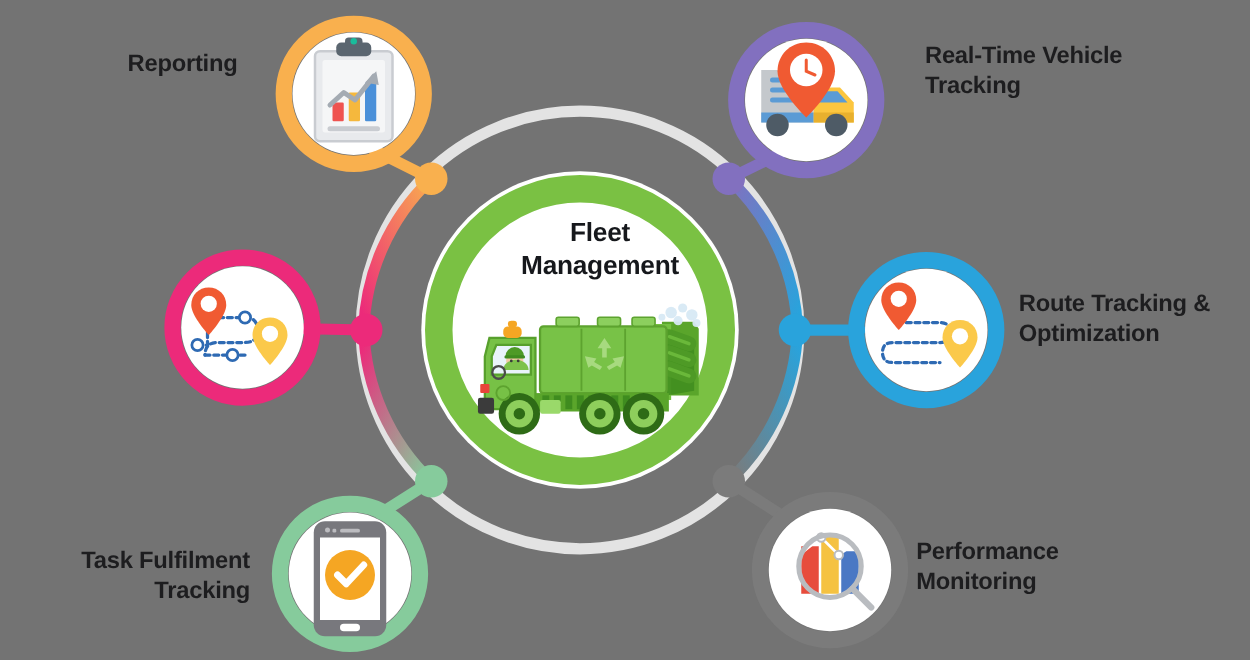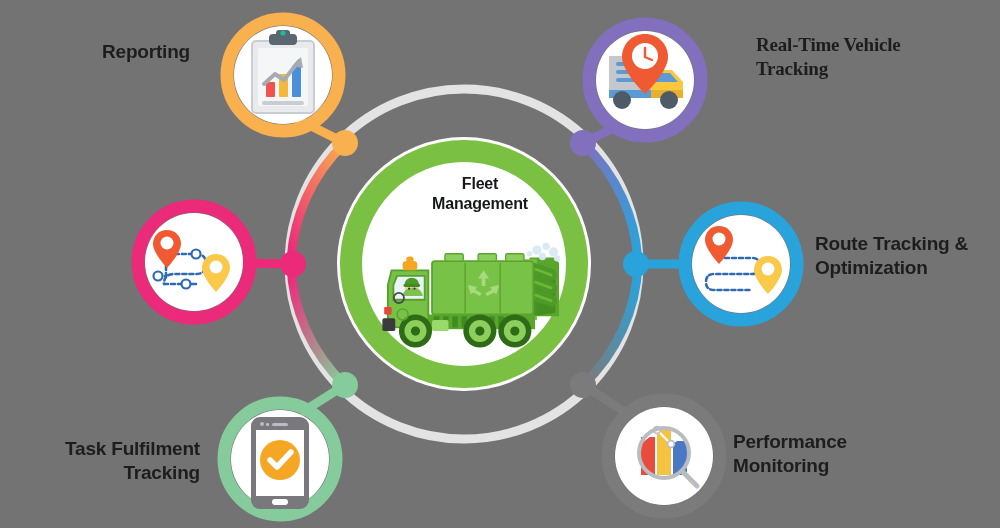--- a/index.html
+++ b/index.html
@@ -20,27 +20,27 @@
     line-height:1.28;
     letter-spacing:-0.2px;
     white-space:pre-line;
   }
   .label.r{text-align:right;}
   .label.l{text-align:left;}
 
   #lbl-reporting{right:810px;top:40px;width:180px;}
   #lbl-route-planning{right:765px;top:238px;width:170px;}
   #lbl-task{right:800px;top:437px;width:185px;}
-  #lbl-rtvt{left:756px;top:33px;width:230px;font-family:Liberation Serif, serif;}
+  #lbl-rtvt{left:740px;top:33px;width:230px;}
   #lbl-rto{left:815px;top:232px;width:200px;}
   #lbl-perf{left:733px;top:430px;width:200px;}
 
   #center-title{
     position:absolute;left:370px;top:174px;width:220px;
-    text-align:center;font-weight:bold;font-size:16px;color:#16181c;
+    text-align:center;font-weight:bold;font-size:21px;color:#16181c;
     line-height:1.25;letter-spacing:-0.2px;white-space:pre-line;
   }
 </style>
 </head>
 <body>
 
 <div id="stage">
 
   <svg id="svgroot" viewBox="0 0 1000 528">
     <defs>

